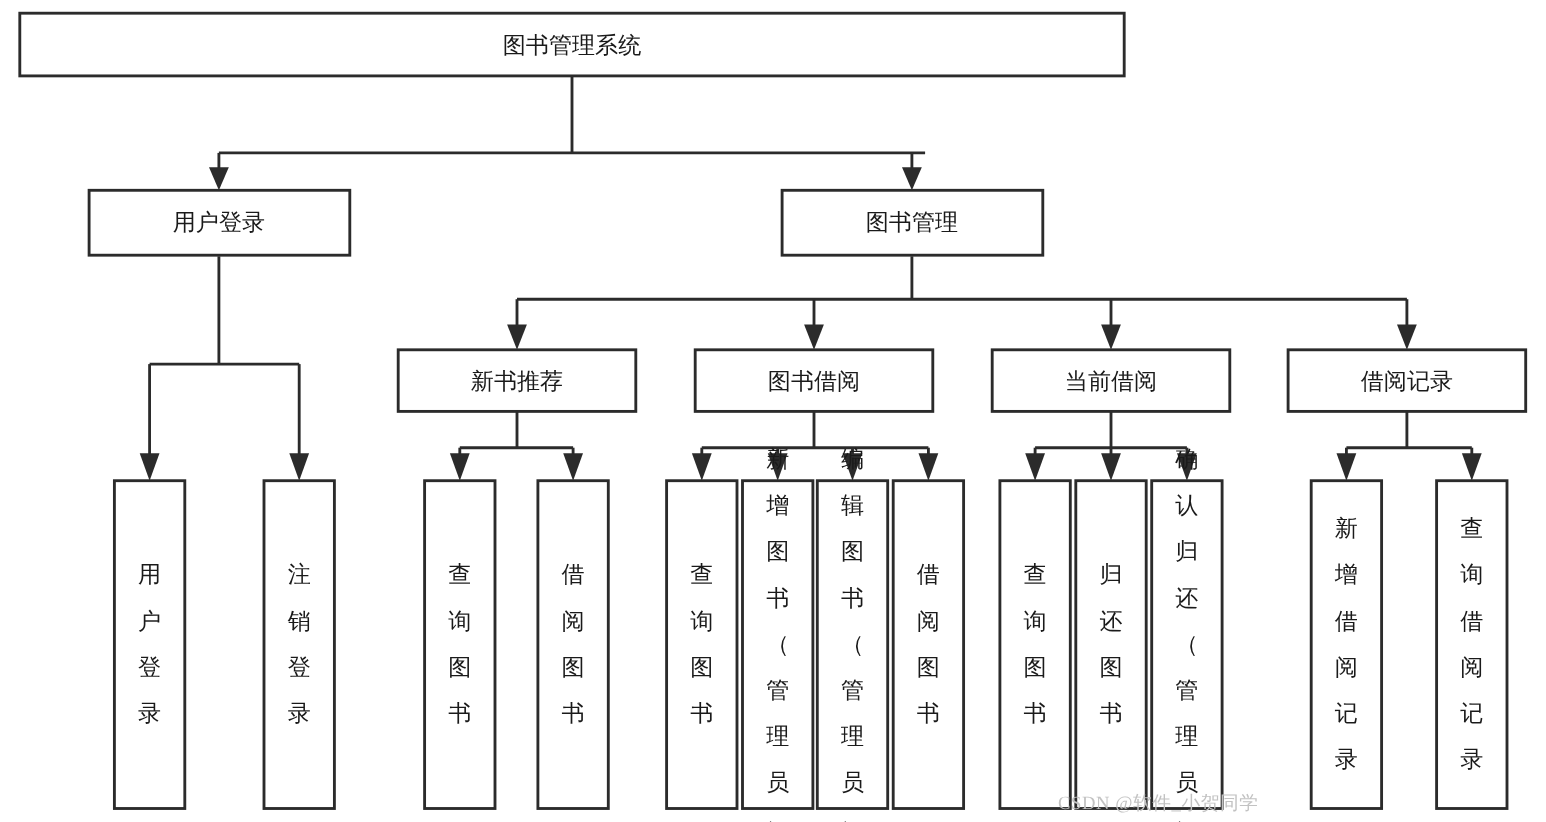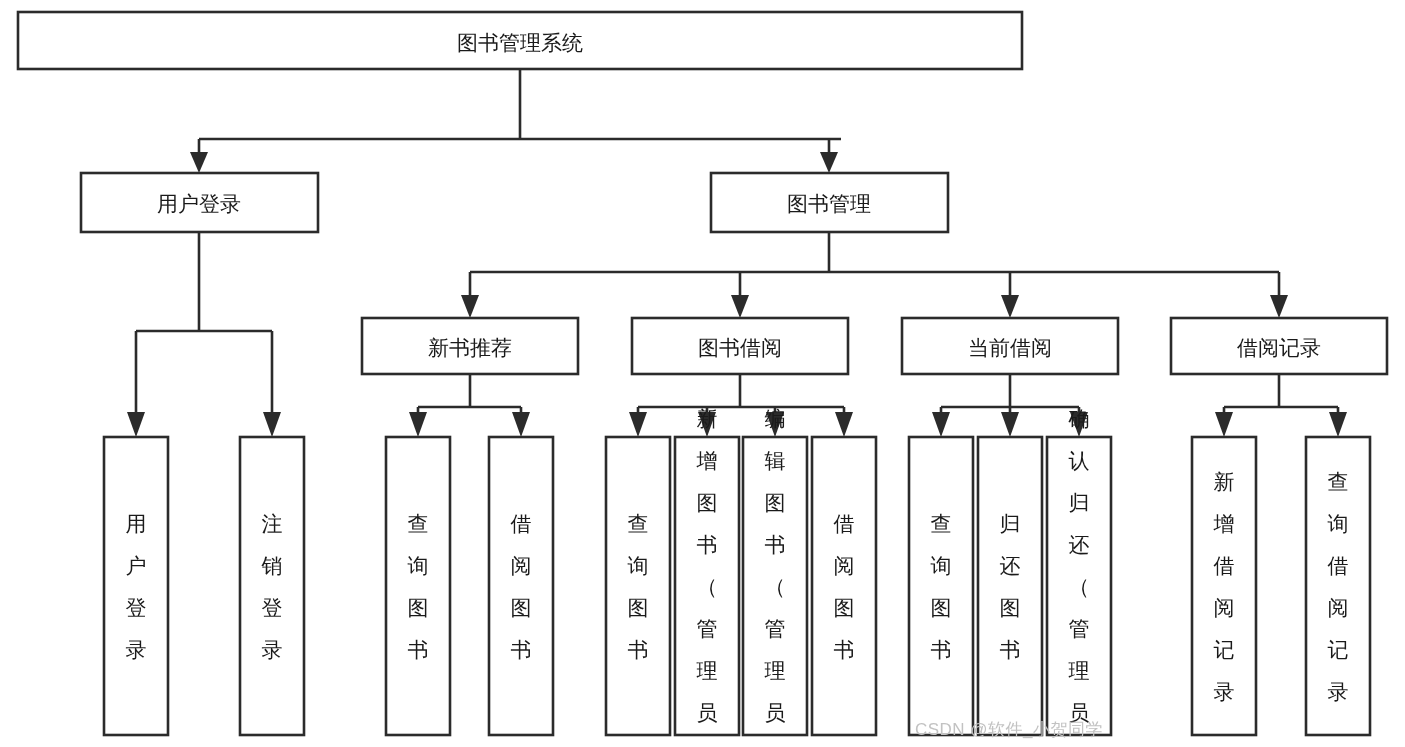--- a/index.html
+++ b/index.html
@@ -11,20 +11,21 @@
     width: 1405px;
     height: 747px;
     font-family: "Liberation Sans", "DejaVu Sans", sans-serif;
     overflow: hidden;
     position: relative;
   }
   #diagram-root {
     position: relative;
     width: 1111px;
     height: 747px;
+    padding-left: 41px;
   }
   svg.flow {
     position: absolute;
     top: 0;
     left: 0;
     width: 1405px;
     height: 747px;
     display: block;
   }
   .node-rect {
@@ -52,21 +53,21 @@
   .node-label-v {
     font-family: "Liberation Sans", "DejaVu Sans", sans-serif;
     font-size: 21px;
     fill: #1a1a1a;
     text-anchor: middle;
   }
   .watermark {
     position: absolute;
     right: 8px;
     bottom: 6px;
-    font-family: Liberation Sans, sans-serif;
+    font-family: Liberation Serif, serif;
     font-size: 17px;
     color: #c2c2c2;
     letter-spacing: 0.5px;
     white-space: nowrap;
     pointer-events: none;
     user-select: none;
   }
 </style>
 </head>
 <body>

